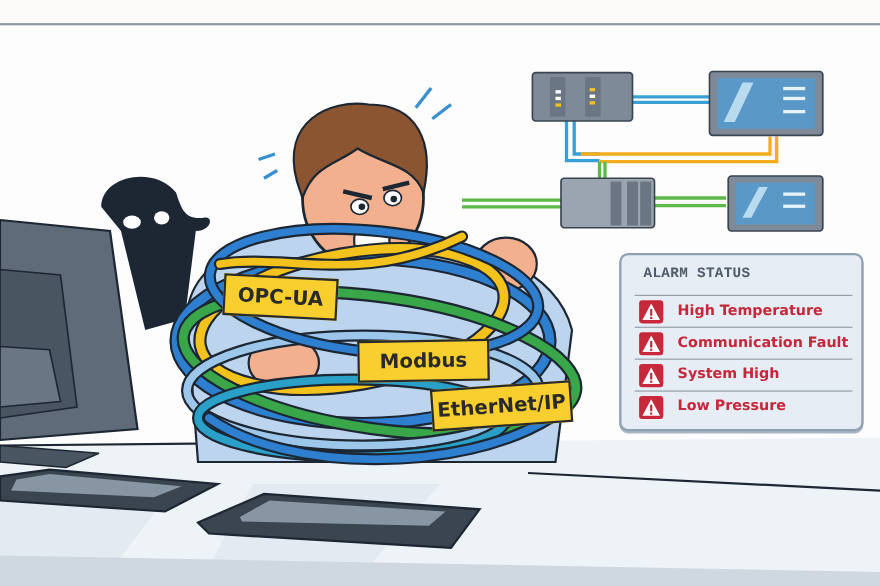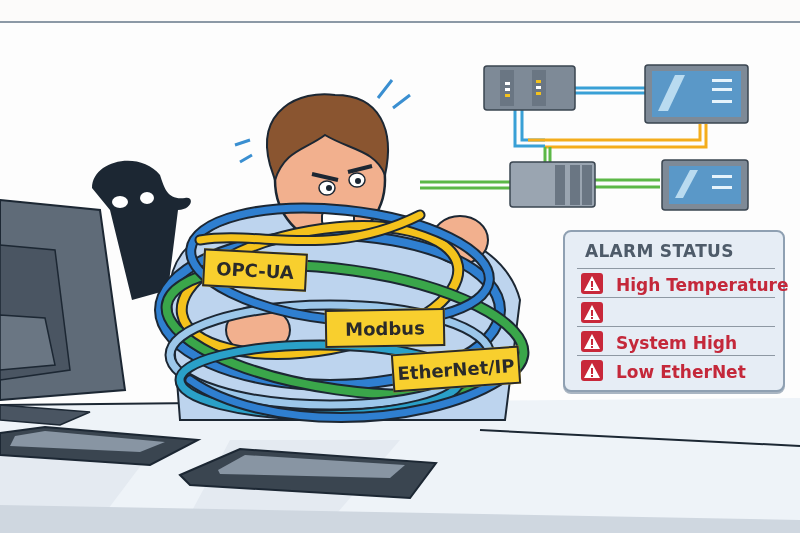--- a/index.html
+++ b/index.html
@@ -1,24 +1,24 @@
 <!DOCTYPE html>
 <html><head>
 <meta charset="utf-8">
 <style>
   html,body{margin:0;padding:0;}
   body{width:800px;height:533px;position:relative;overflow:hidden;background:#fdfdfd;font-family:"DejaVu Sans",sans-serif;}
   .topband{position:absolute;left:0;top:0;width:800px;height:21px;background:#fcfbfa;border-bottom:2px solid #8c99a6;}
   svg.scene{position:absolute;left:0;top:0;}
   .alarm{position:absolute;left:563px;top:230px;width:218px;height:158px;background:#e6edf5;border:2px solid #8fa0b2;border-radius:8px;box-shadow:0 2px 0 #a9b5c2;}
-  .alarm-title{position:absolute;left:20px;top:9px;font-size:17px;font-weight:bold;color:#4e5b69;letter-spacing:0.3px;}
+  .alarm-title{position:absolute;left:20px;top:9px;font-size:13px;font-weight:bold;color:#4e5b69;letter-spacing:0.3px;font-family:Liberation Mono, monospace;}
   .alarm-row{position:absolute;left:12px;width:198px;height:29px;border-top:1px solid #8e98a3;}
   .alarm-row .ico{position:absolute;left:4px;top:4px;width:22px;height:21px;background:#c8283a;border-radius:3px;}
   .alarm-row .ico svg{position:absolute;left:2px;top:2px;}
-  .alarm-row .txt{position:absolute;left:39px;top:6px;font-size:17px;color:#c4283a;font-weight:bold;white-space:nowrap;}
+  .alarm-row .txt{position:absolute;left:39px;top:6px;font-size:13px;color:#c4283a;font-weight:bold;white-space:nowrap;}
   .tag{position:absolute;background:#f8cf2e;border:2px solid #2a2a2a;color:#2a2a2a;font-weight:bold;font-size:18px;display:flex;align-items:center;justify-content:center;}
 </style>
 </head>
 <body>
 
 <div class="topband"></div>
 
 <svg class="scene" width="800" height="533" viewBox="0 0 800 533">
 
   <polygon points="0,405 800,398 800,533 0,533" fill="#eef3f8"></polygon>
@@ -152,34 +152,35 @@
     <span class="txt">High Temperature</span>
   </div>
   <div class="alarm-row" style="top:65px;">
     <span class="ico">
         <svg width="18" height="17">
           <polygon points="9,1 17,16 1,16" fill="#fff"></polygon>
           <rect x="8" y="6" width="2" height="6" fill="#c8283a"></rect>
           <rect x="8" y="13" width="2" height="2" fill="#c8283a"></rect>
         </svg>
       </span>
+    <span class="txt">Communication Fault</span>
   </div>
   <div class="alarm-row" style="top:94px;">
     <span class="ico">
         <svg width="18" height="17">
           <polygon points="9,1 17,16 1,16" fill="#fff"></polygon>
           <rect x="8" y="6" width="2" height="6" fill="#c8283a"></rect>
           <rect x="8" y="13" width="2" height="2" fill="#c8283a"></rect>
         </svg>
       </span>
     <span class="txt">System High</span>
   </div>
   <div class="alarm-row" style="top:123px;">
     <span class="ico">
         <svg width="18" height="17">
           <polygon points="9,1 17,16 1,16" fill="#fff"></polygon>
           <rect x="8" y="6" width="2" height="6" fill="#c8283a"></rect>
           <rect x="8" y="13" width="2" height="2" fill="#c8283a"></rect>
         </svg>
       </span>
-    <span class="txt">Low EtherNet</span>
+    <span class="txt">Low Pressure</span>
   </div>
 </div>
 
 </body></html>

